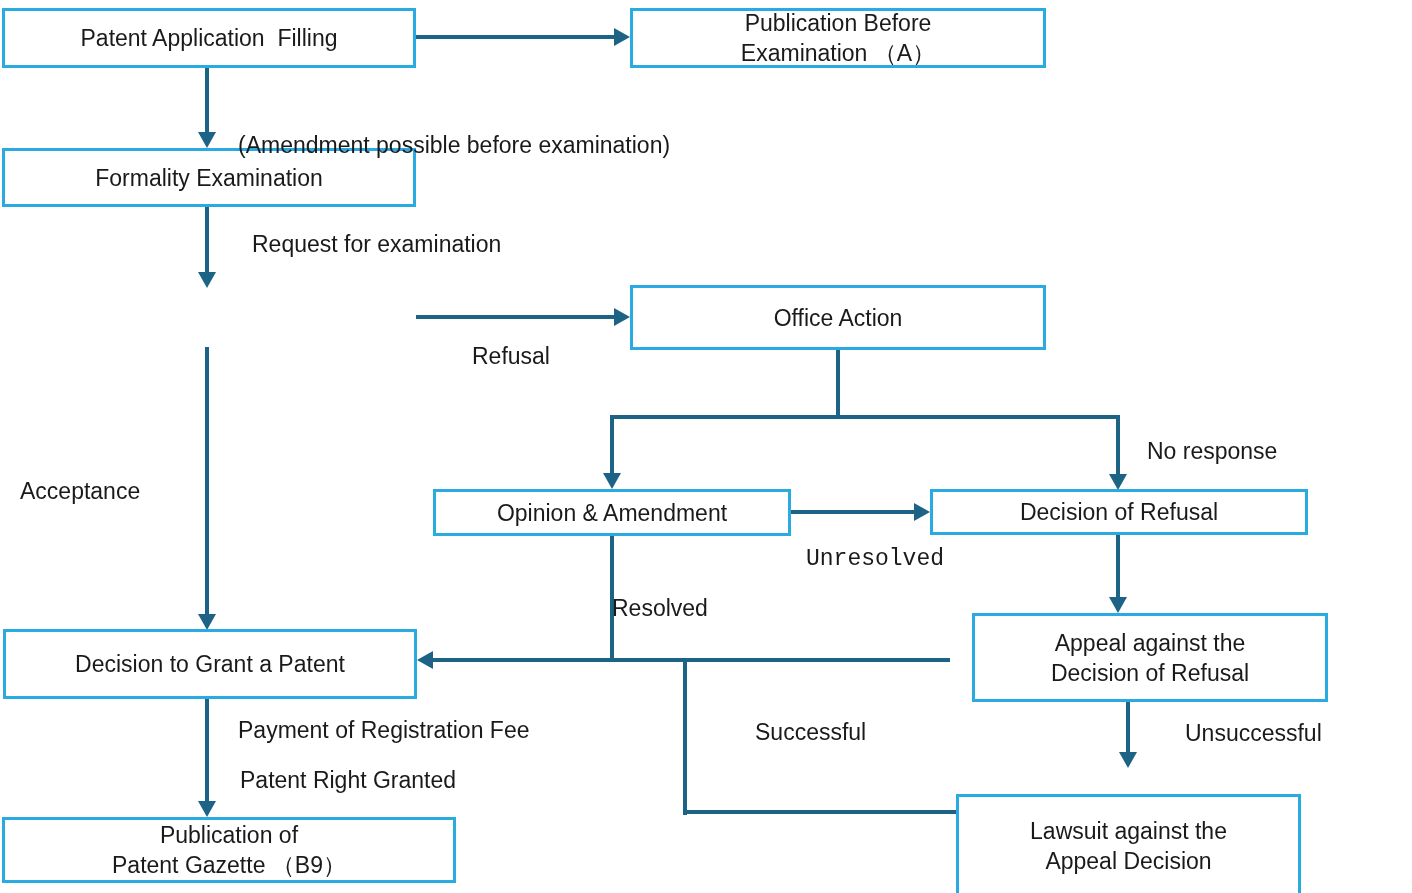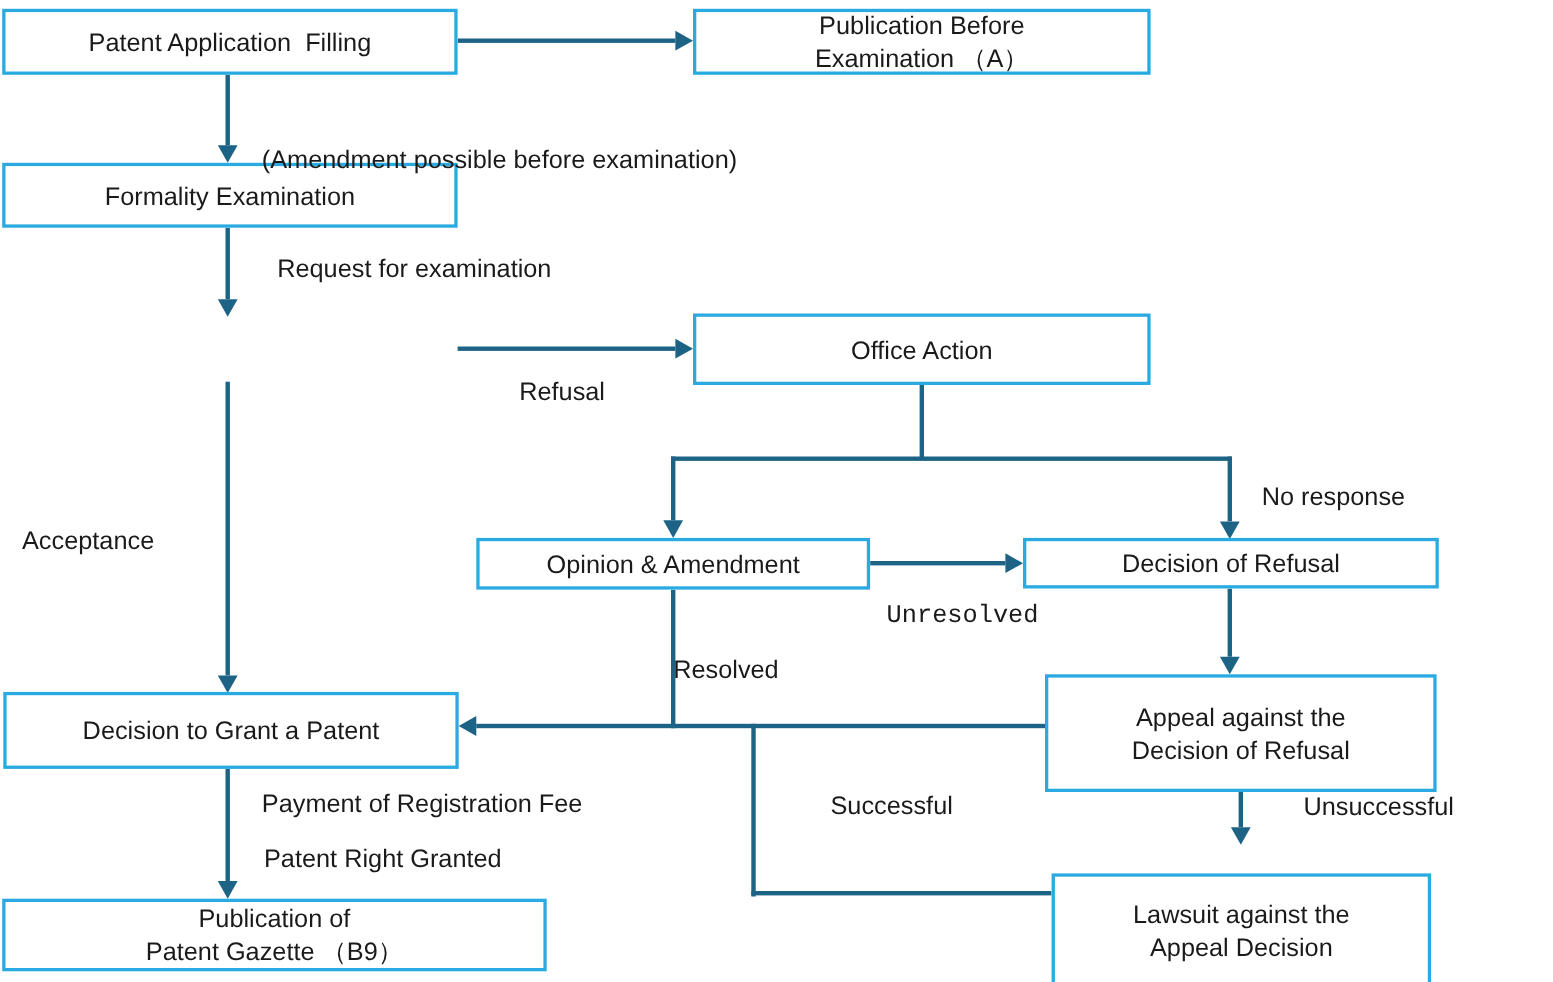--- a/index.html
+++ b/index.html
@@ -22,24 +22,24 @@
   .ah-d{border-left:9px solid transparent;border-right:9px solid transparent;border-top:16px solid var(--arrow);}
 
   
   #n-filing{left:2px;top:8px;width:414px;height:60px;}
   #n-publication{left:630px;top:8px;width:416px;height:60px;}
   #n-formality{left:2px;top:148px;width:414px;height:59px;}
   #n-substantive{left:2px;top:288px;width:414px;height:59px;}
   #n-office{left:630px;top:285px;width:416px;height:65px;}
   #n-opinion{left:433px;top:489px;width:358px;height:47px;}
   #n-dor{left:930px;top:489px;width:378px;height:46px;}
-  #n-appeal{left:950px;top:613px;width:356px;height:107px;}
+  #n-appeal{left:972px;top:613px;width:356px;height:89px;}
   #n-grant{left:3px;top:629px;width:414px;height:70px;}
   #n-lawsuit{left:956px;top:794px;width:345px;height:104px;}
-  #n-gazette{left:2px;top:817px;width:495px;height:66px;}
+  #n-gazette{left:2px;top:817px;width:454px;height:66px;}
 
   
   #l-amendment{left:238px;top:99px;margin-top:32px;}
   #l-request{left:252px;top:230px;}
   #l-refusal{left:472px;top:342px;}
   #l-acceptance{left:20px;top:477px;}
   #l-noresponse{left:1147px;top:437px;}
   #l-unresolved{left:806px;top:545px;font-family:Liberation Mono, monospace;}
   #l-resolved{left:612px;top:594px;}
   #l-payment{left:238px;top:716px;}

